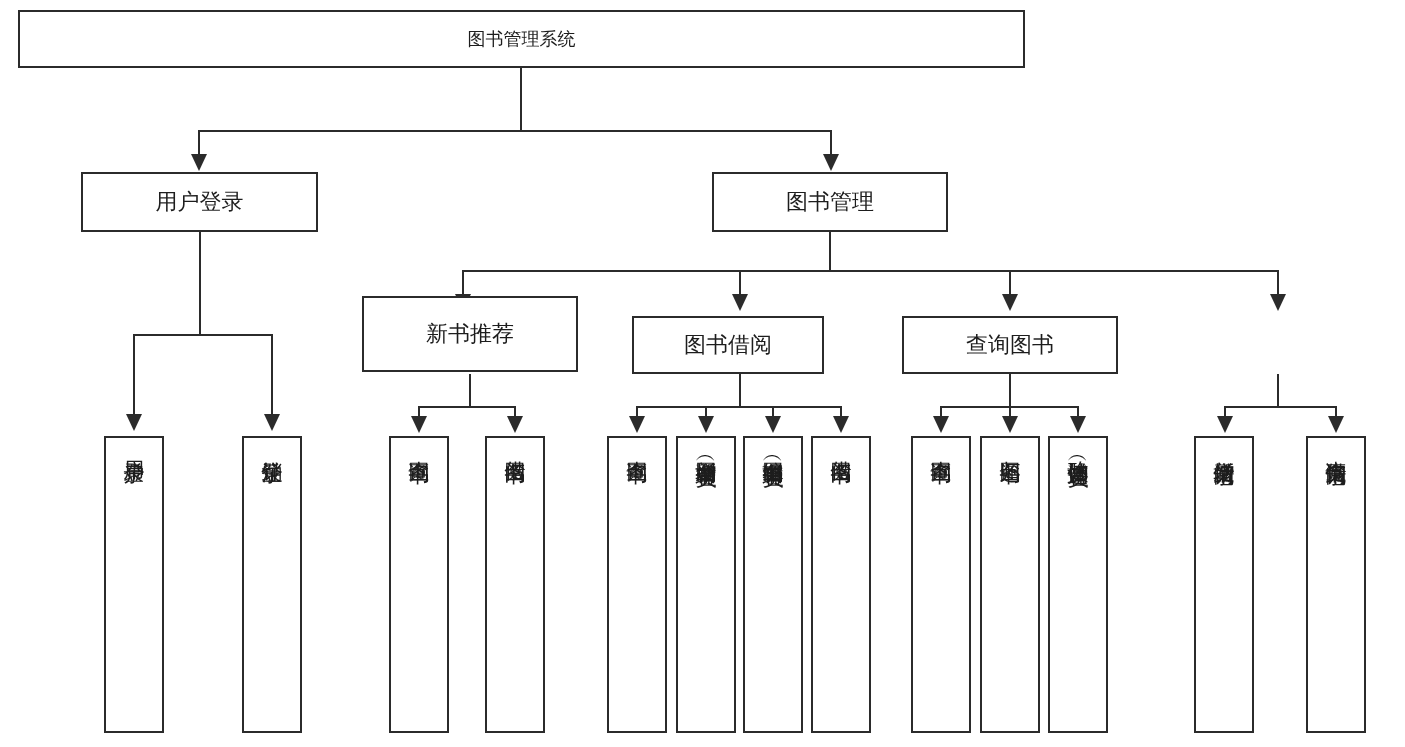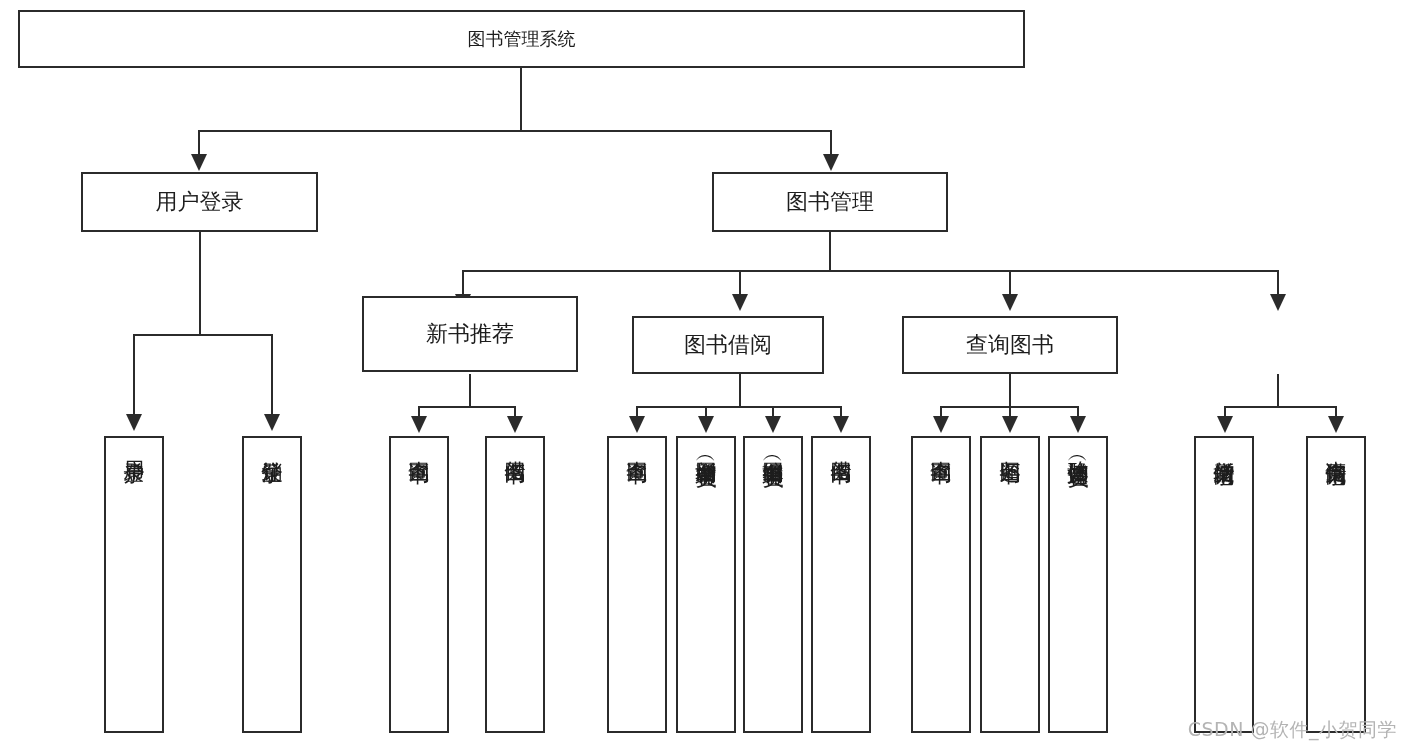--- a/index.html
+++ b/index.html
@@ -205,15 +205,14 @@
     <span class="vtext">确认归还（管理员）</span>
   </div>
 
   <div class="node leaf" style="left:1194px; top:436px; width:60px; height:297px;">
     <span class="vtext">新增借阅记录</span>
   </div>
   <div class="node leaf" style="left:1306px; top:436px; width:60px; height:297px;">
     <span class="vtext">查询借阅记录</span>
   </div>
 
-  <div class="watermark">CSDN @软件_小贺同学</div>
 
 </div>
 
 </body></html>

